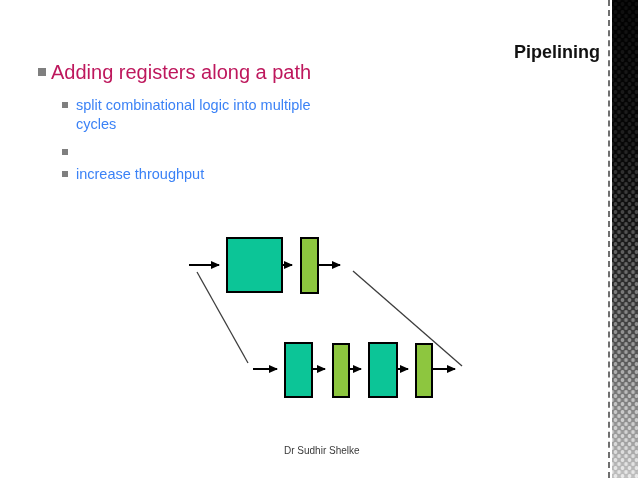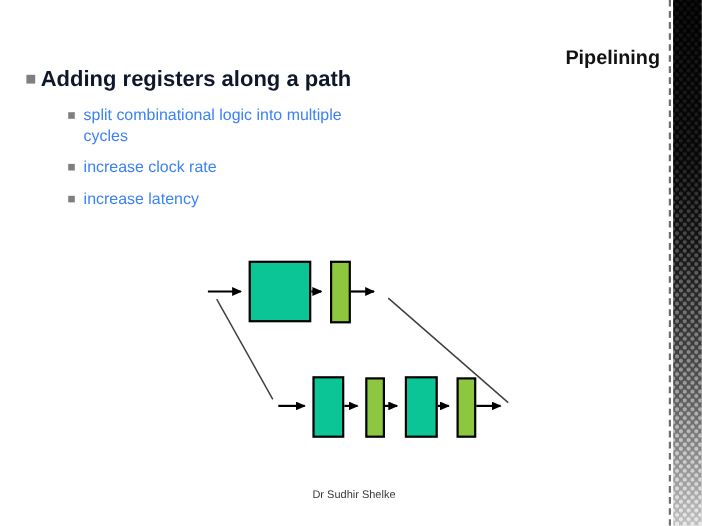--- a/index.html
+++ b/index.html
@@ -14,23 +14,23 @@
   }
   .slide { position:absolute; left:0; top:0; width:608px; height:410px; background:#fff; }
 
   .slide-title {
     position:absolute; top:42px; right:8px;
     font-size:18px; font-weight:700; color:#121212;
     letter-spacing:0px;
   }
 
   .main-bullet {
-    position:absolute; left:24px; top:61px;
+    position:absolute; left:38px; top:61px;
     display:flex; align-items:flex-start;
-    font-size:20px; font-weight:700; color:#0f172a;
+    font-size:20px; font-weight:400; color:#be185d;
   }
   .main-bullet .sq {
     width:8px; height:8px; background:#7f7f7f;
     margin-top:7px; margin-right:5px; flex:0 0 auto;
   }
 
   .sub-bullets { position:absolute; left:62px; top:96px; width:292px; }
   .sub-item {
     display:flex; align-items:flex-start;
     font-size:14.5px; font-weight:400; color:#3b82f6;
@@ -89,25 +89,24 @@
     <span>Adding registers along a path</span>
   </div>
 
   <div class="sub-bullets">
     <div class="sub-item">
       <span class="sq"></span>
       <span>split combinational logic into multiple cycles</span>
     </div>
     <div class="sub-item">
       <span class="sq"></span>
-      <span>increase clock rate</span>
     </div>
     <div class="sub-item">
       <span class="sq"></span>
-      <span>increase latency</span>
+      <span>increase throughput</span>
     </div>
   </div>
 
   <svg class="diagram-svg" viewBox="0 0 638 478" xmlns="http://www.w3.org/2000/svg">
     <defs>
       <marker id="ah" markerUnits="userSpaceOnUse" markerWidth="9" markerHeight="8" refX="8" refY="4" orient="auto">
         <path class="arrowhead" d="M0,0 L9,4 L0,8 Z"></path>
       </marker>
     </defs>
 

